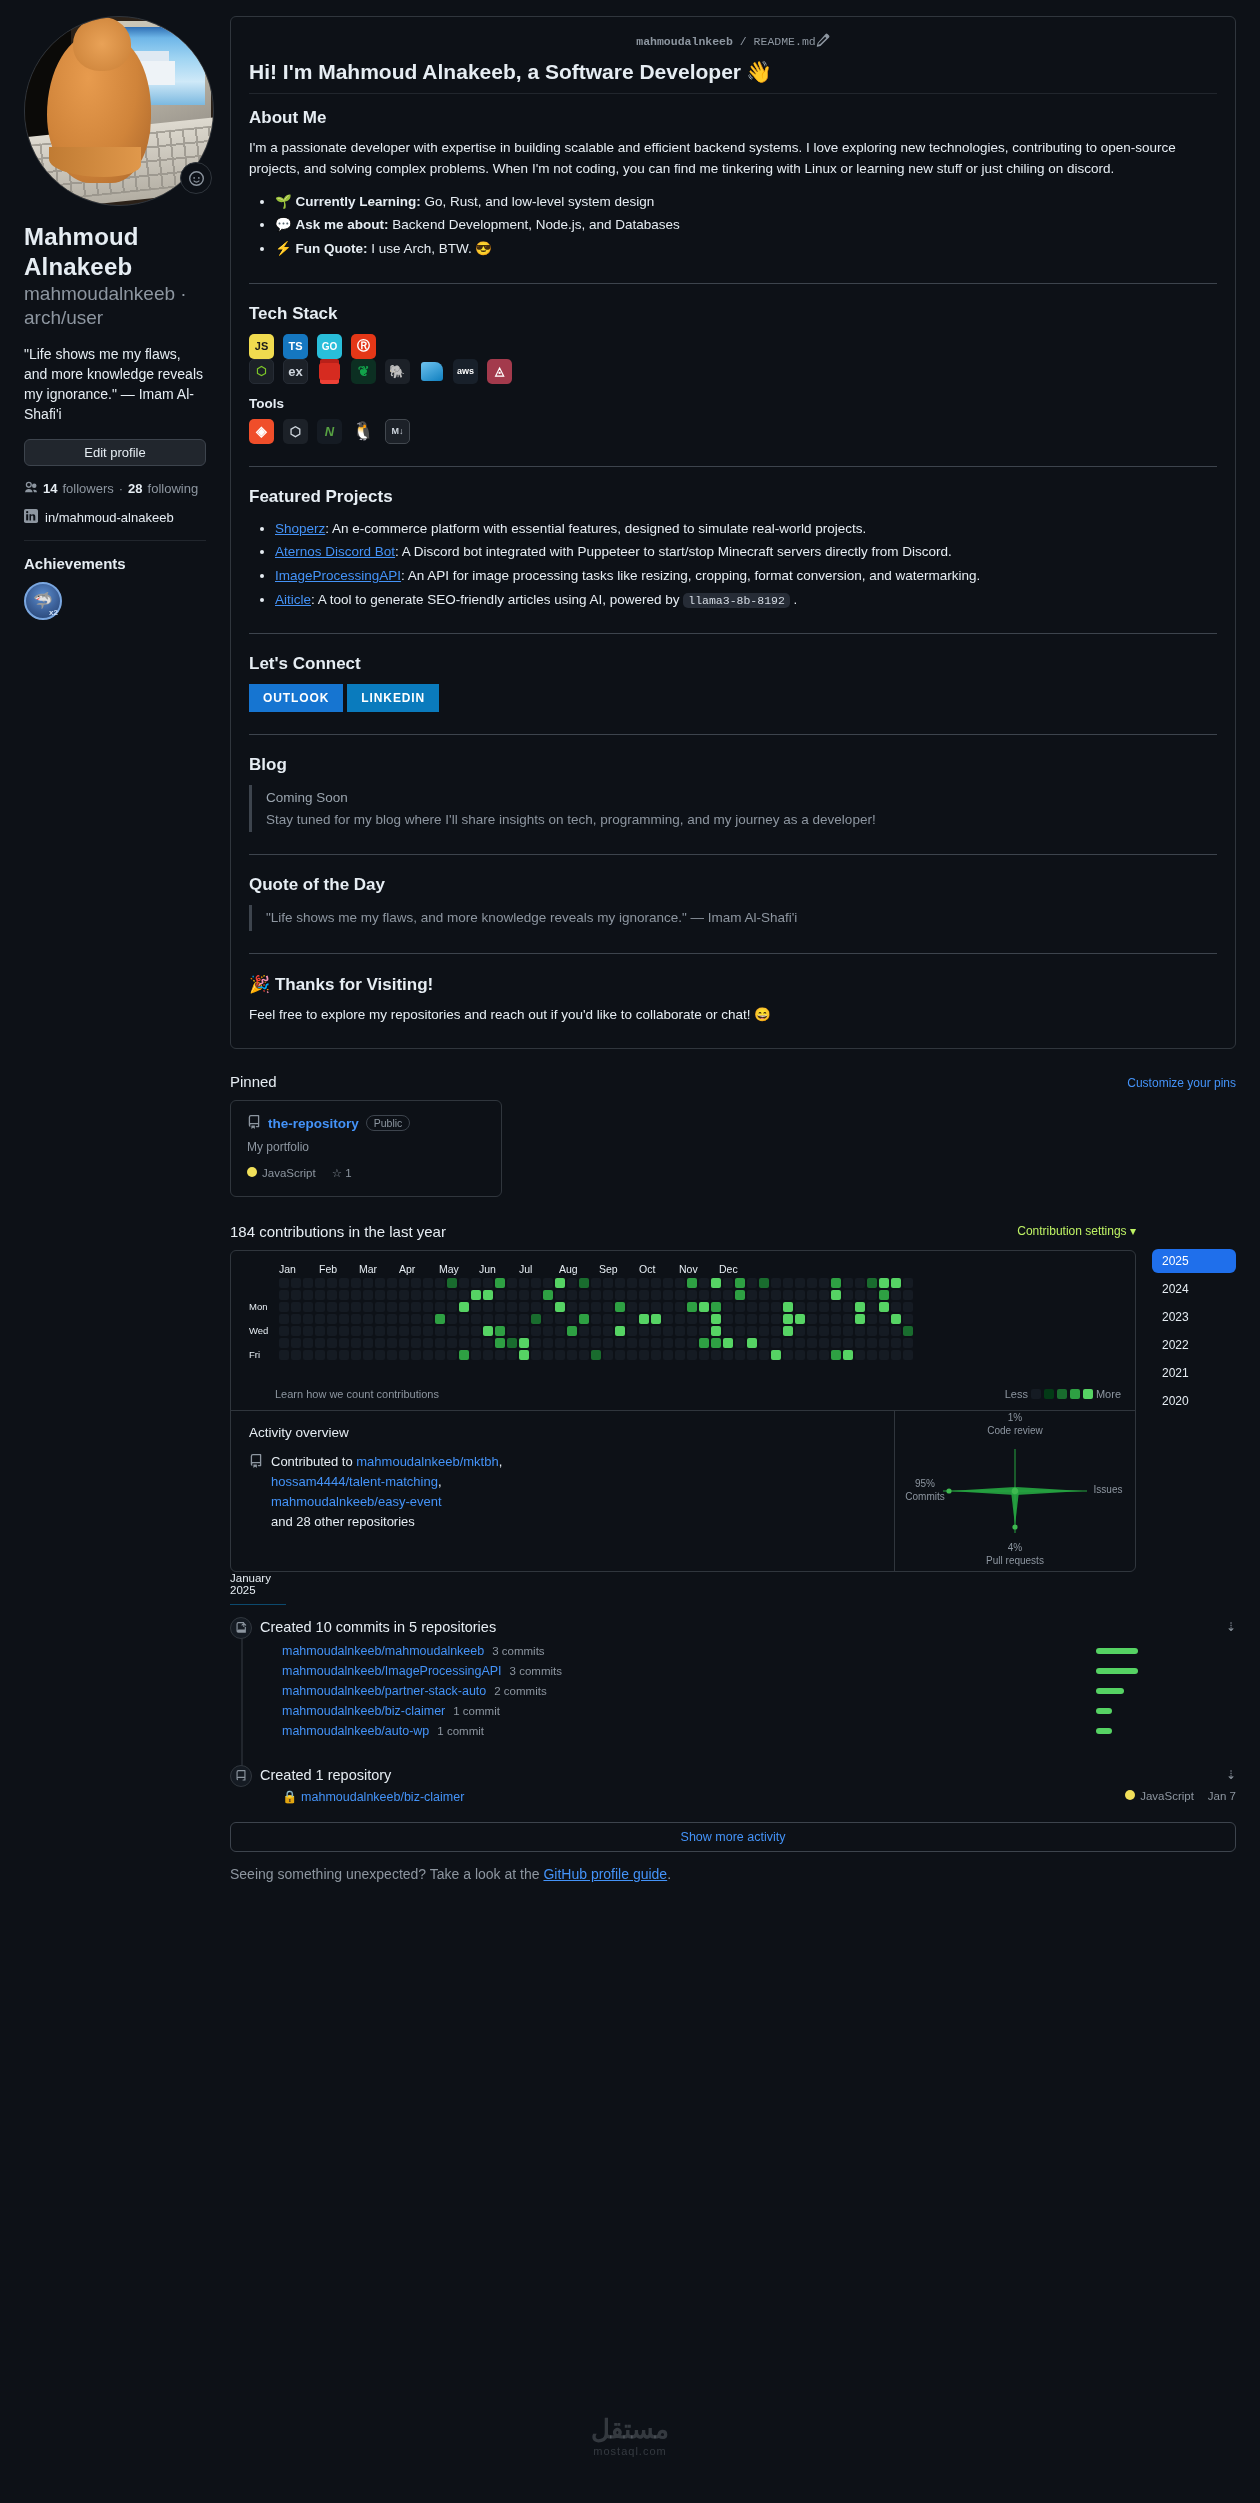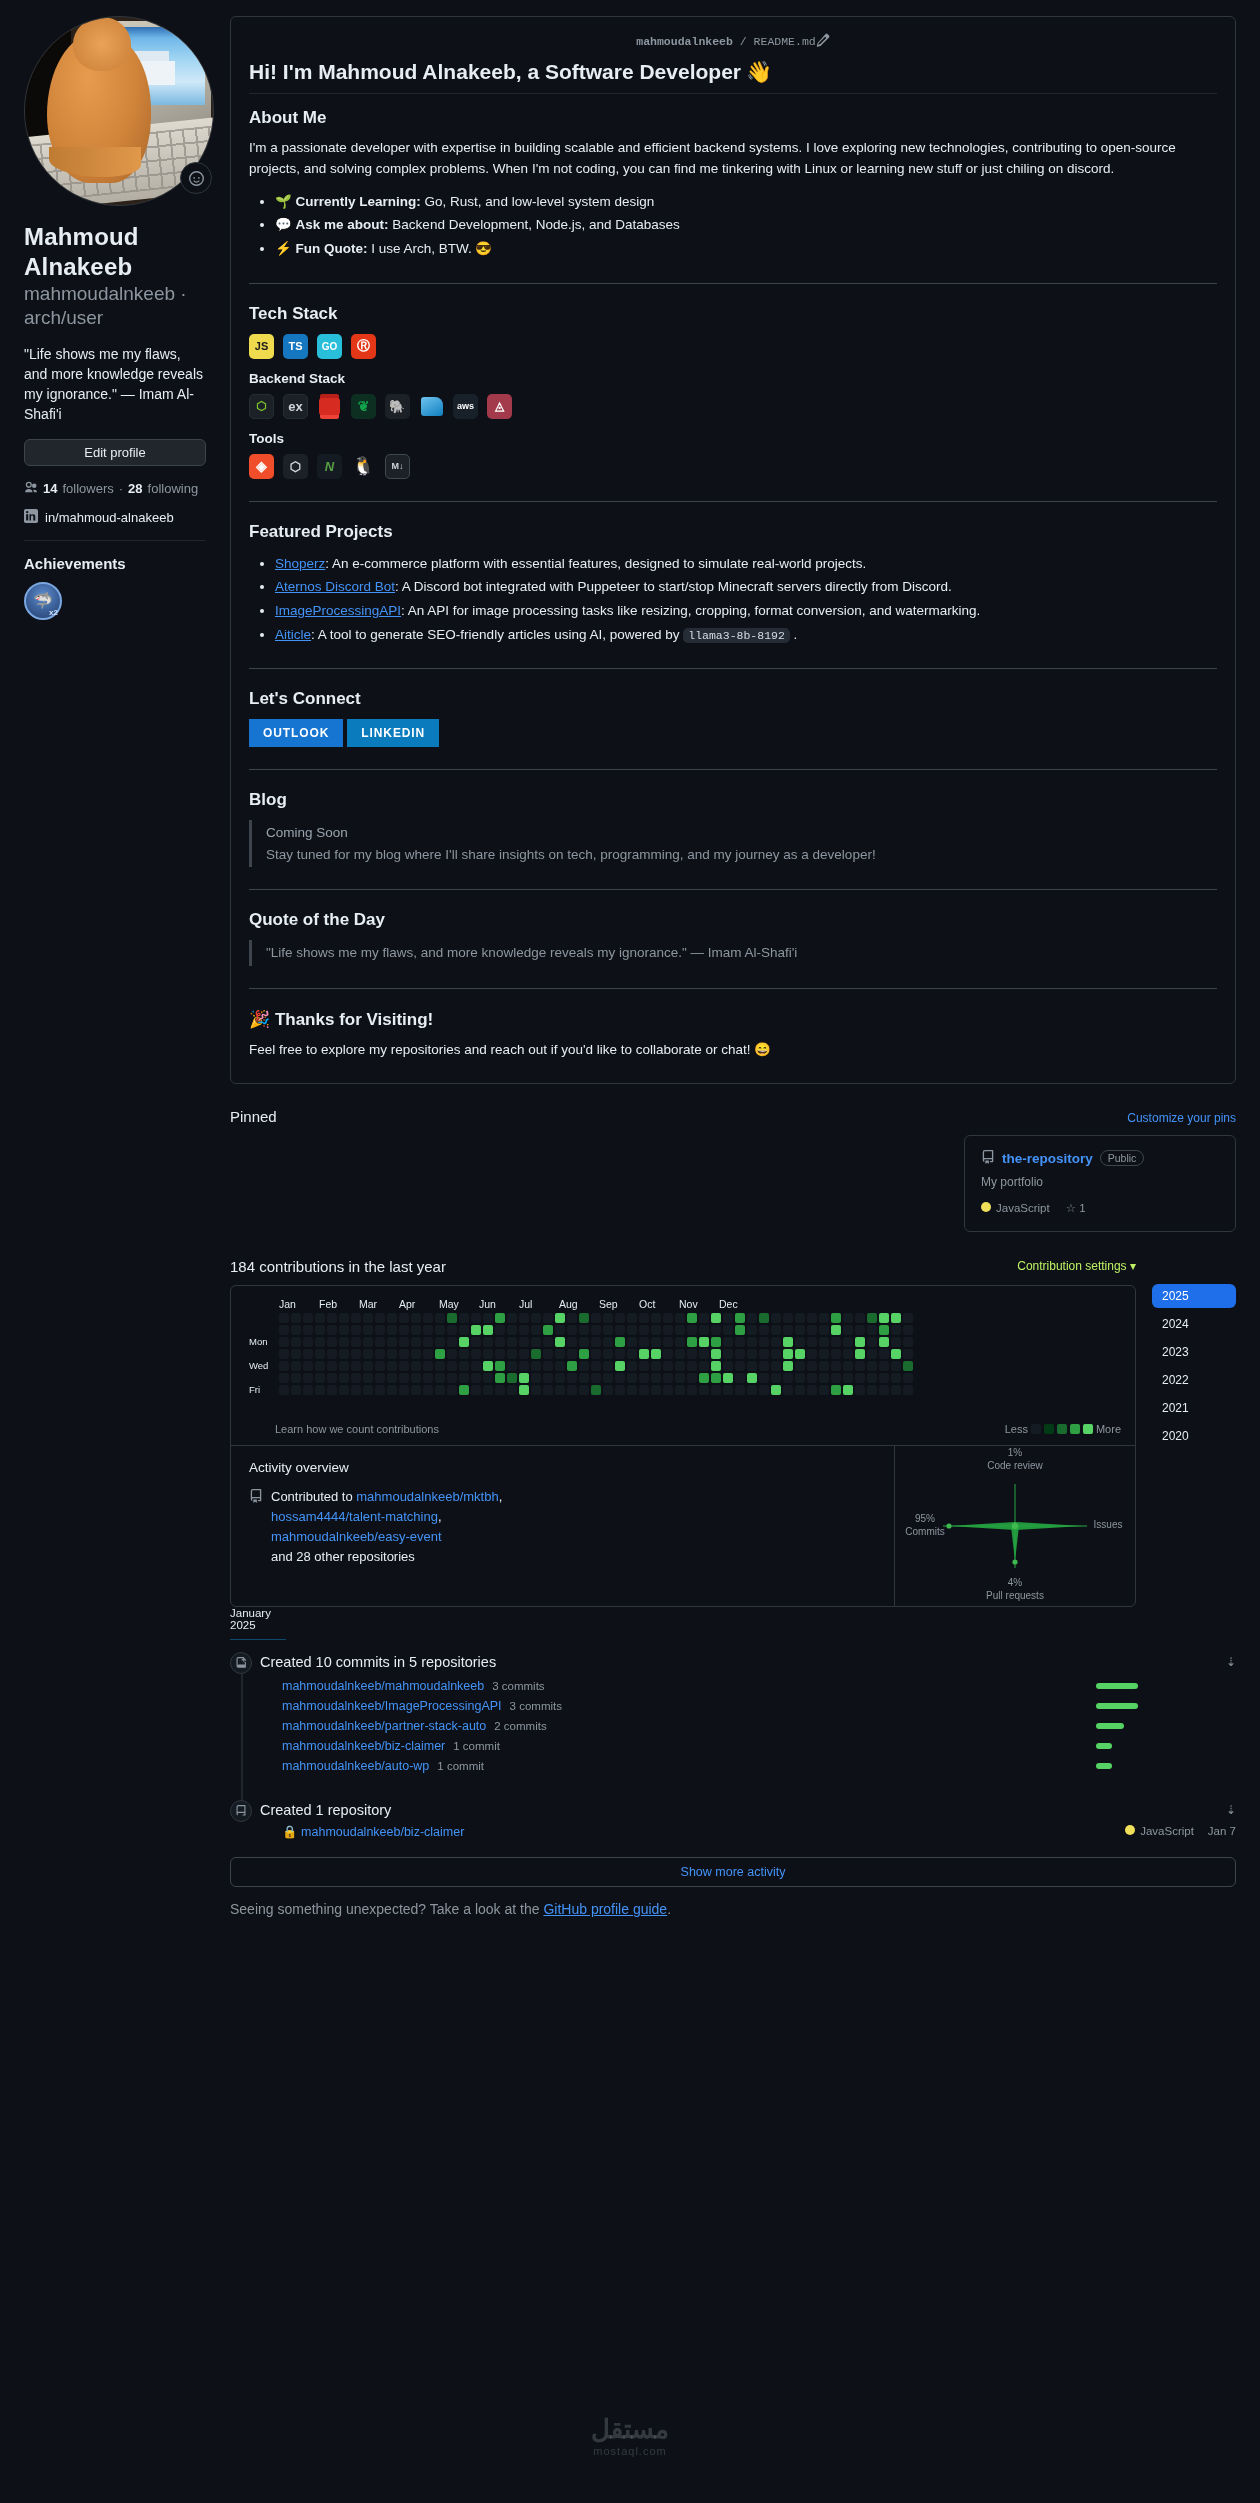--- a/index.html
+++ b/index.html
@@ -141,21 +141,21 @@
   .cbtn.linkedin { background: #0a7bbd; }
 
   .quoteblk { border-left: 3px solid #3d444d; padding: 2px 0 2px 14px; color: #8d96a0; font-size: 13.5px; line-height: 1.6; }
   .quoteblk .t1 { color: #9aa4ae; }
   .code-inline { font-family: "Liberation Mono", monospace; font-size: 11.5px; background: #262c36; border-radius: 5px; padding: 1px 5px; color: #d6dde5; }
 
   
   .sec-title { font-size: 15px; font-weight: 400; color: #e6edf3; margin-bottom: 10px; }
   .pinned-head { display: flex; justify-content: space-between; align-items: baseline; }
   .pinned-head a { font-size: 12px; }
-  .pin-grid { display: flex; gap: 16px; justify-content: flex-end; }
+  .pin-grid { display: flex; gap: 16px; }
   .pin-card { width: 272px; border: 1px solid #30363d; border-radius: 6px; padding: 14px 16px 16px; }
   .pin-top { display: flex; align-items: center; gap: 7px; }
   .pin-name { font-weight: 600; font-size: 13.5px; }
   .pill { font-size: 10.5px; color: #8d96a0; border: 1px solid #3d444d; border-radius: 999px; padding: 1px 7px; }
   .pin-desc { font-size: 12px; color: #8d96a0; margin: 8px 0 12px; }
   .pin-meta { display: flex; align-items: center; gap: 16px; font-size: 11.5px; color: #8d96a0; }
   .dot { width: 10px; height: 10px; border-radius: 50%; display: inline-block; margin-right: 5px; }
 
   
   .contrib-wrap { display: flex; gap: 16px; margin-top: 26px; align-items: flex-start; }
@@ -315,21 +315,20 @@
 
       <div class="h2 sep">Tech Stack</div>
 
       <div class="icons">
         <span class="ic ic-js">JS</span>
         <span class="ic ic-ts">TS</span>
         <span class="ic ic-go">GO</span>
         <span class="ic ic-rs">Ⓡ</span>
       </div>
 
-      <div class="h3">Backend Stack</div>
       <div class="icons">
         <span class="ic ic-dark ic-node">⬡</span>
         <span class="ic ic-dark ic-ex">ex</span>
         <span class="ic ic-redis">
             <i></i>
           </span>
         <span class="ic ic-mongo">❦</span>
         <span class="ic ic-pg">🐘</span>
         <span class="ic ic-sqlite">
             <i></i>

